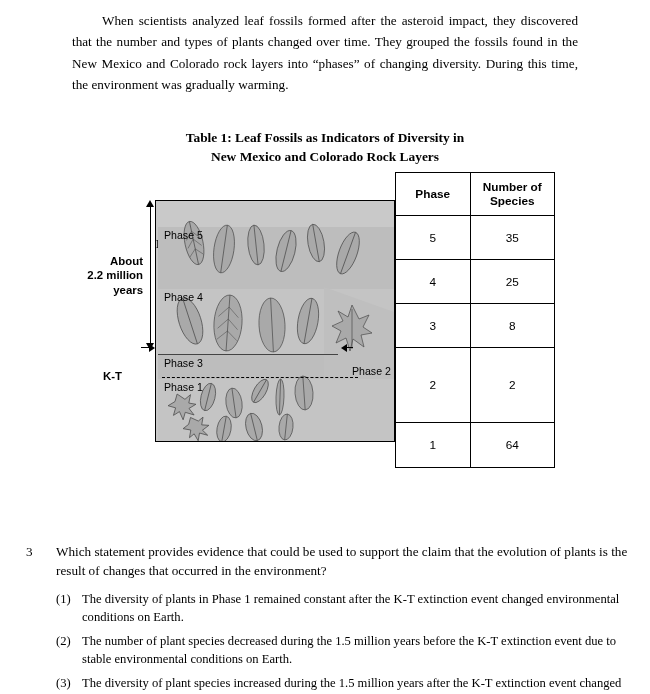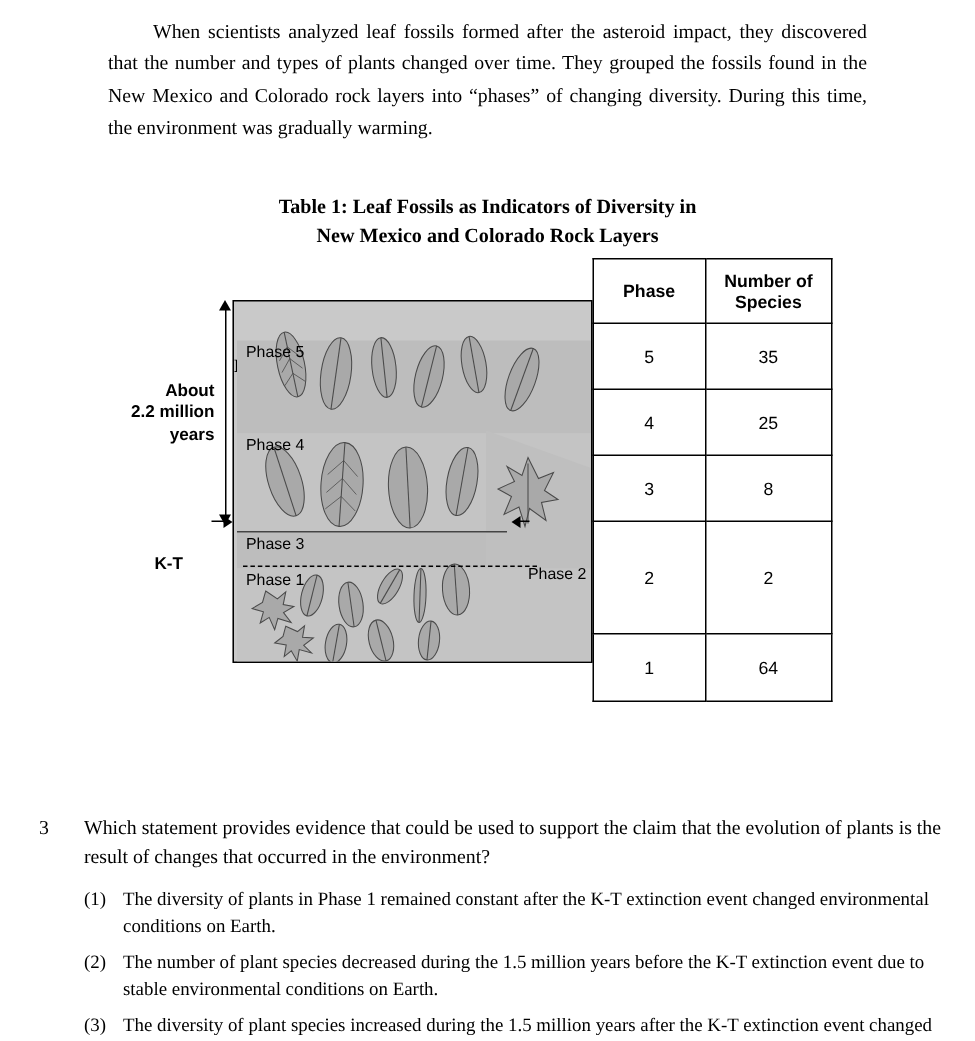--- a/index.html
+++ b/index.html
@@ -123,21 +123,21 @@
 
   .phase-label {
     position: absolute;
     font-size: 10.6px;
     font-family: "Liberation Sans", sans-serif;
   }
   .ph5 { left: 8px;  top: 28px; }
   .ph4 { left: 8px;  top: 90px; }
   .ph3 { left: 8px;  top: 156px; }
   .ph1 { left: 8px;  top: 180px; }
-  .ph2 { left: 196px; top: 176px; }
+  .ph2 { left: 196px; top: 164px; }
 
   .dashed-line {
     position: absolute;
     left: 6px;
     top: 176px;
     width: 196px;
     border-top: 1px dashed #000;
   }
   .solid-line-3 {
     position: absolute;

